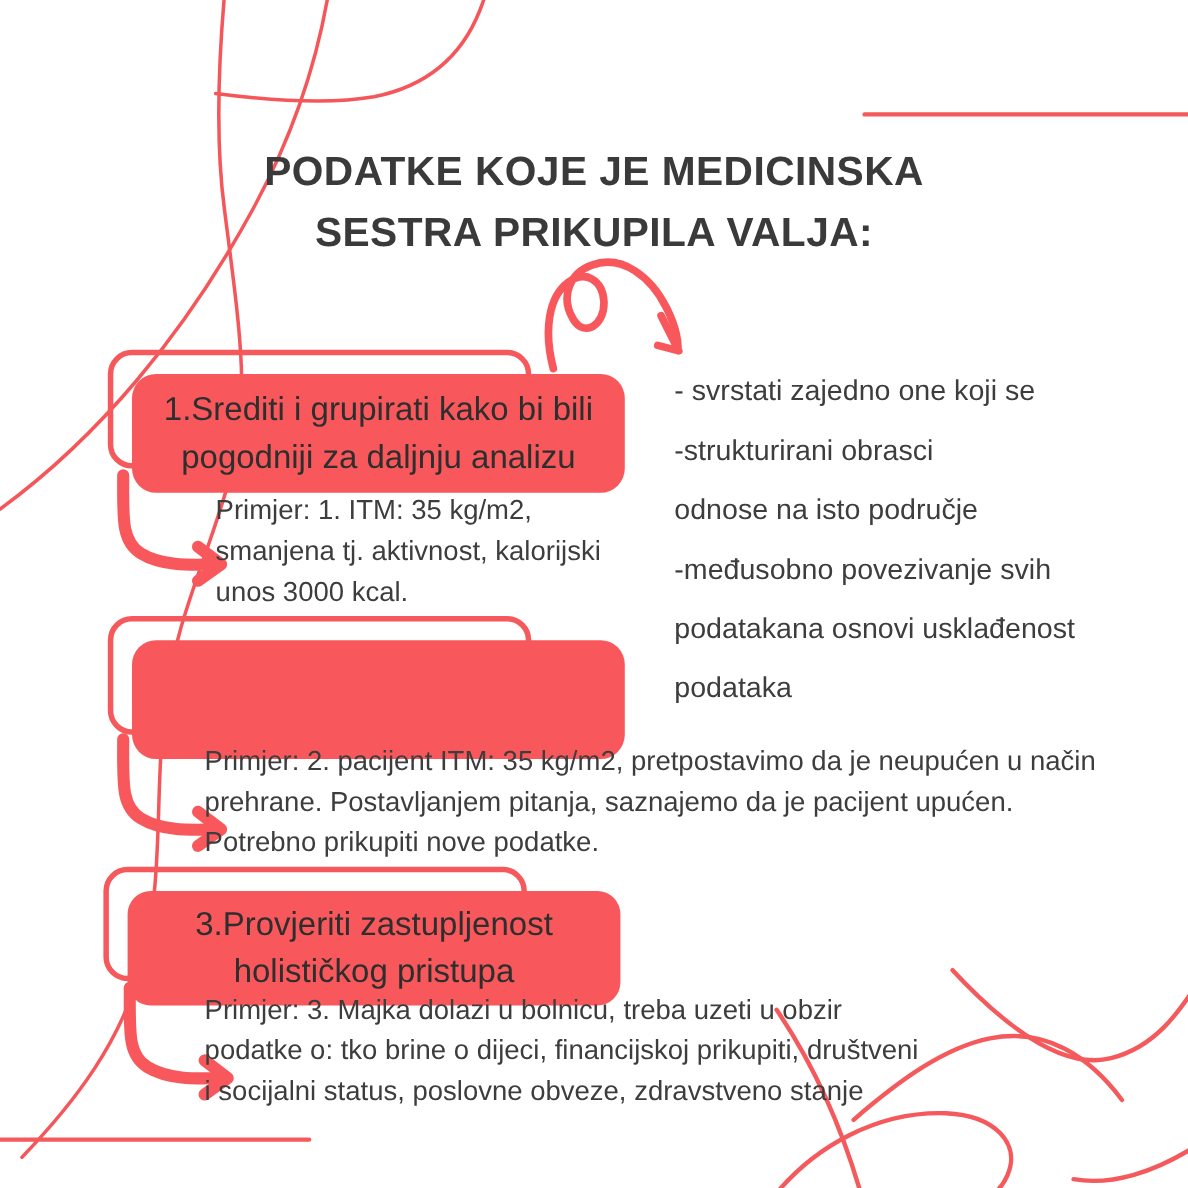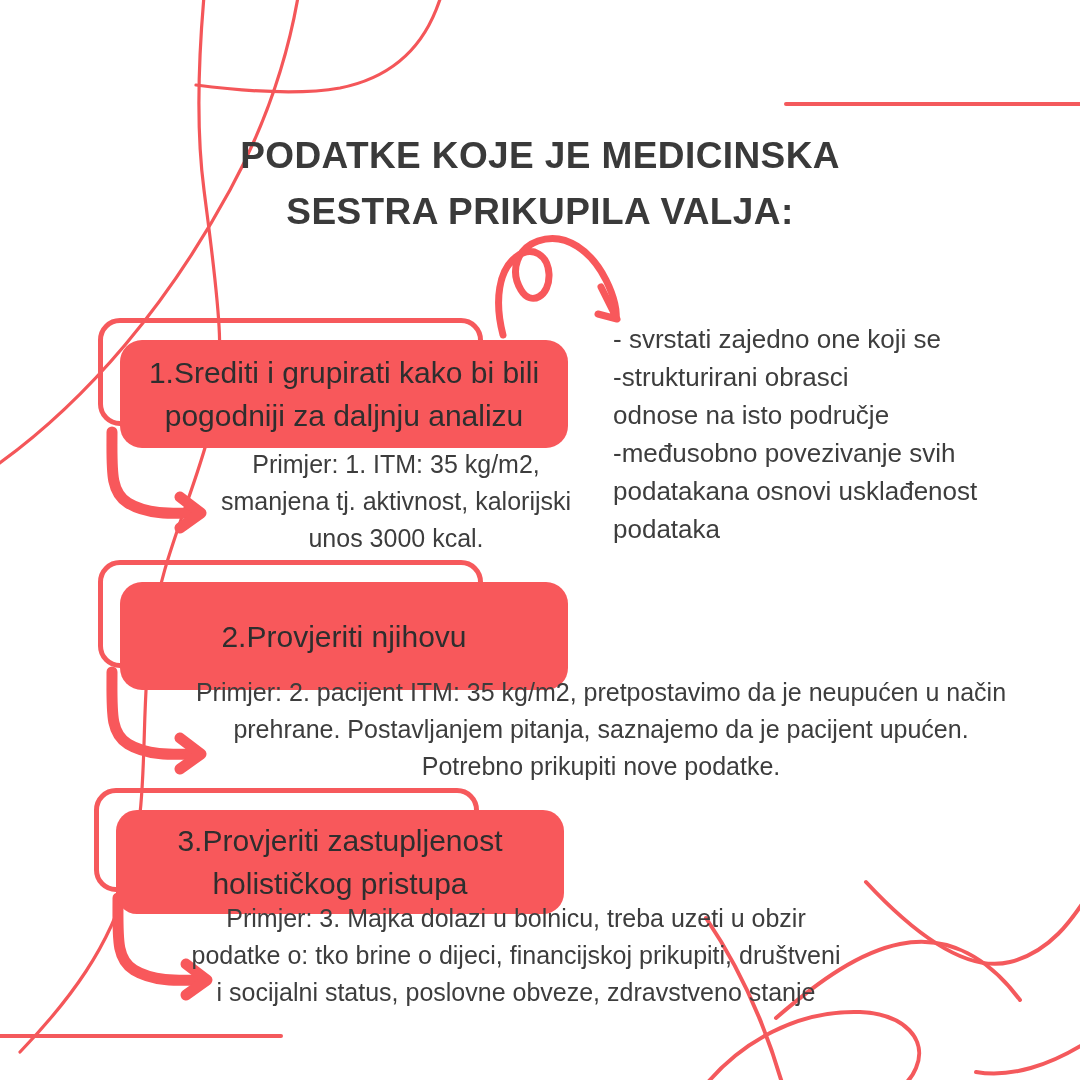--- a/index.html
+++ b/index.html
@@ -69,38 +69,38 @@
     font-size: 30px;
     line-height: 43px;
     text-align: center;
     padding: 20px 18px;
   }
   .step-fill span { display: block; }
 
   
   .example {
     position: absolute;
-    text-align: center;
+    text-align: left;
     color: #3d3d3d;
     font-size: 25px;
     line-height: 37px;
   }
 
   
   .bullets {
     position: absolute;
     left: 613px;
     top: 320px;
     width: 390px;
     color: #3d3d3d;
     font-size: 26px;
     line-height: 38px;
     text-align: left;
   }
-  .bullets span { display: block; }
+  .bullets span { display: block; margin-top: 16px; }
 </style>
 </head>
 <body>
 
 <div id="poster">
 
   <svg id="decor" viewBox="0 0 1080 1080">
 
     <g fill="none" stroke="#f45659" stroke-width="3.2" stroke-linecap="round">
       <path d="M -10 470 C 90 400 170 300 230 190 C 268 120 290 50 300 -15"></path>
@@ -161,21 +161,20 @@
   <div class="example" style="left:196px; top:446px; width:400px;">
     <span>Primjer: 1. ITM: 35 kg/m2,</span>
     <span>smanjena tj. aktivnost,</span>
     <span>kalorijski unos 3000 kcal.</span>
   </div>
 
   <div class="step" style="left:98px; top:560px; width:470px; height:130px;">
     <div class="step-outline" style="width:385px; height:108px;"></div>
     <div class="step-fill" style="width:448px; height:108px;">
       <div>
-        <span>2.Provjeriti njihovu</span>
       </div>
     </div>
   </div>
 
   <div class="example" style="left:186px; top:674px; width:830px;">
     <span>Primjer: 2. pacijent ITM: 35 kg/m2, pretpostavimo da je neupućen</span>
     <span>u način prehrane. Postavljanjem pitanja, saznajemo da je pacijent</span>
     <span>upućen. Potrebno prikupiti nove podatke.</span>
   </div>
 

